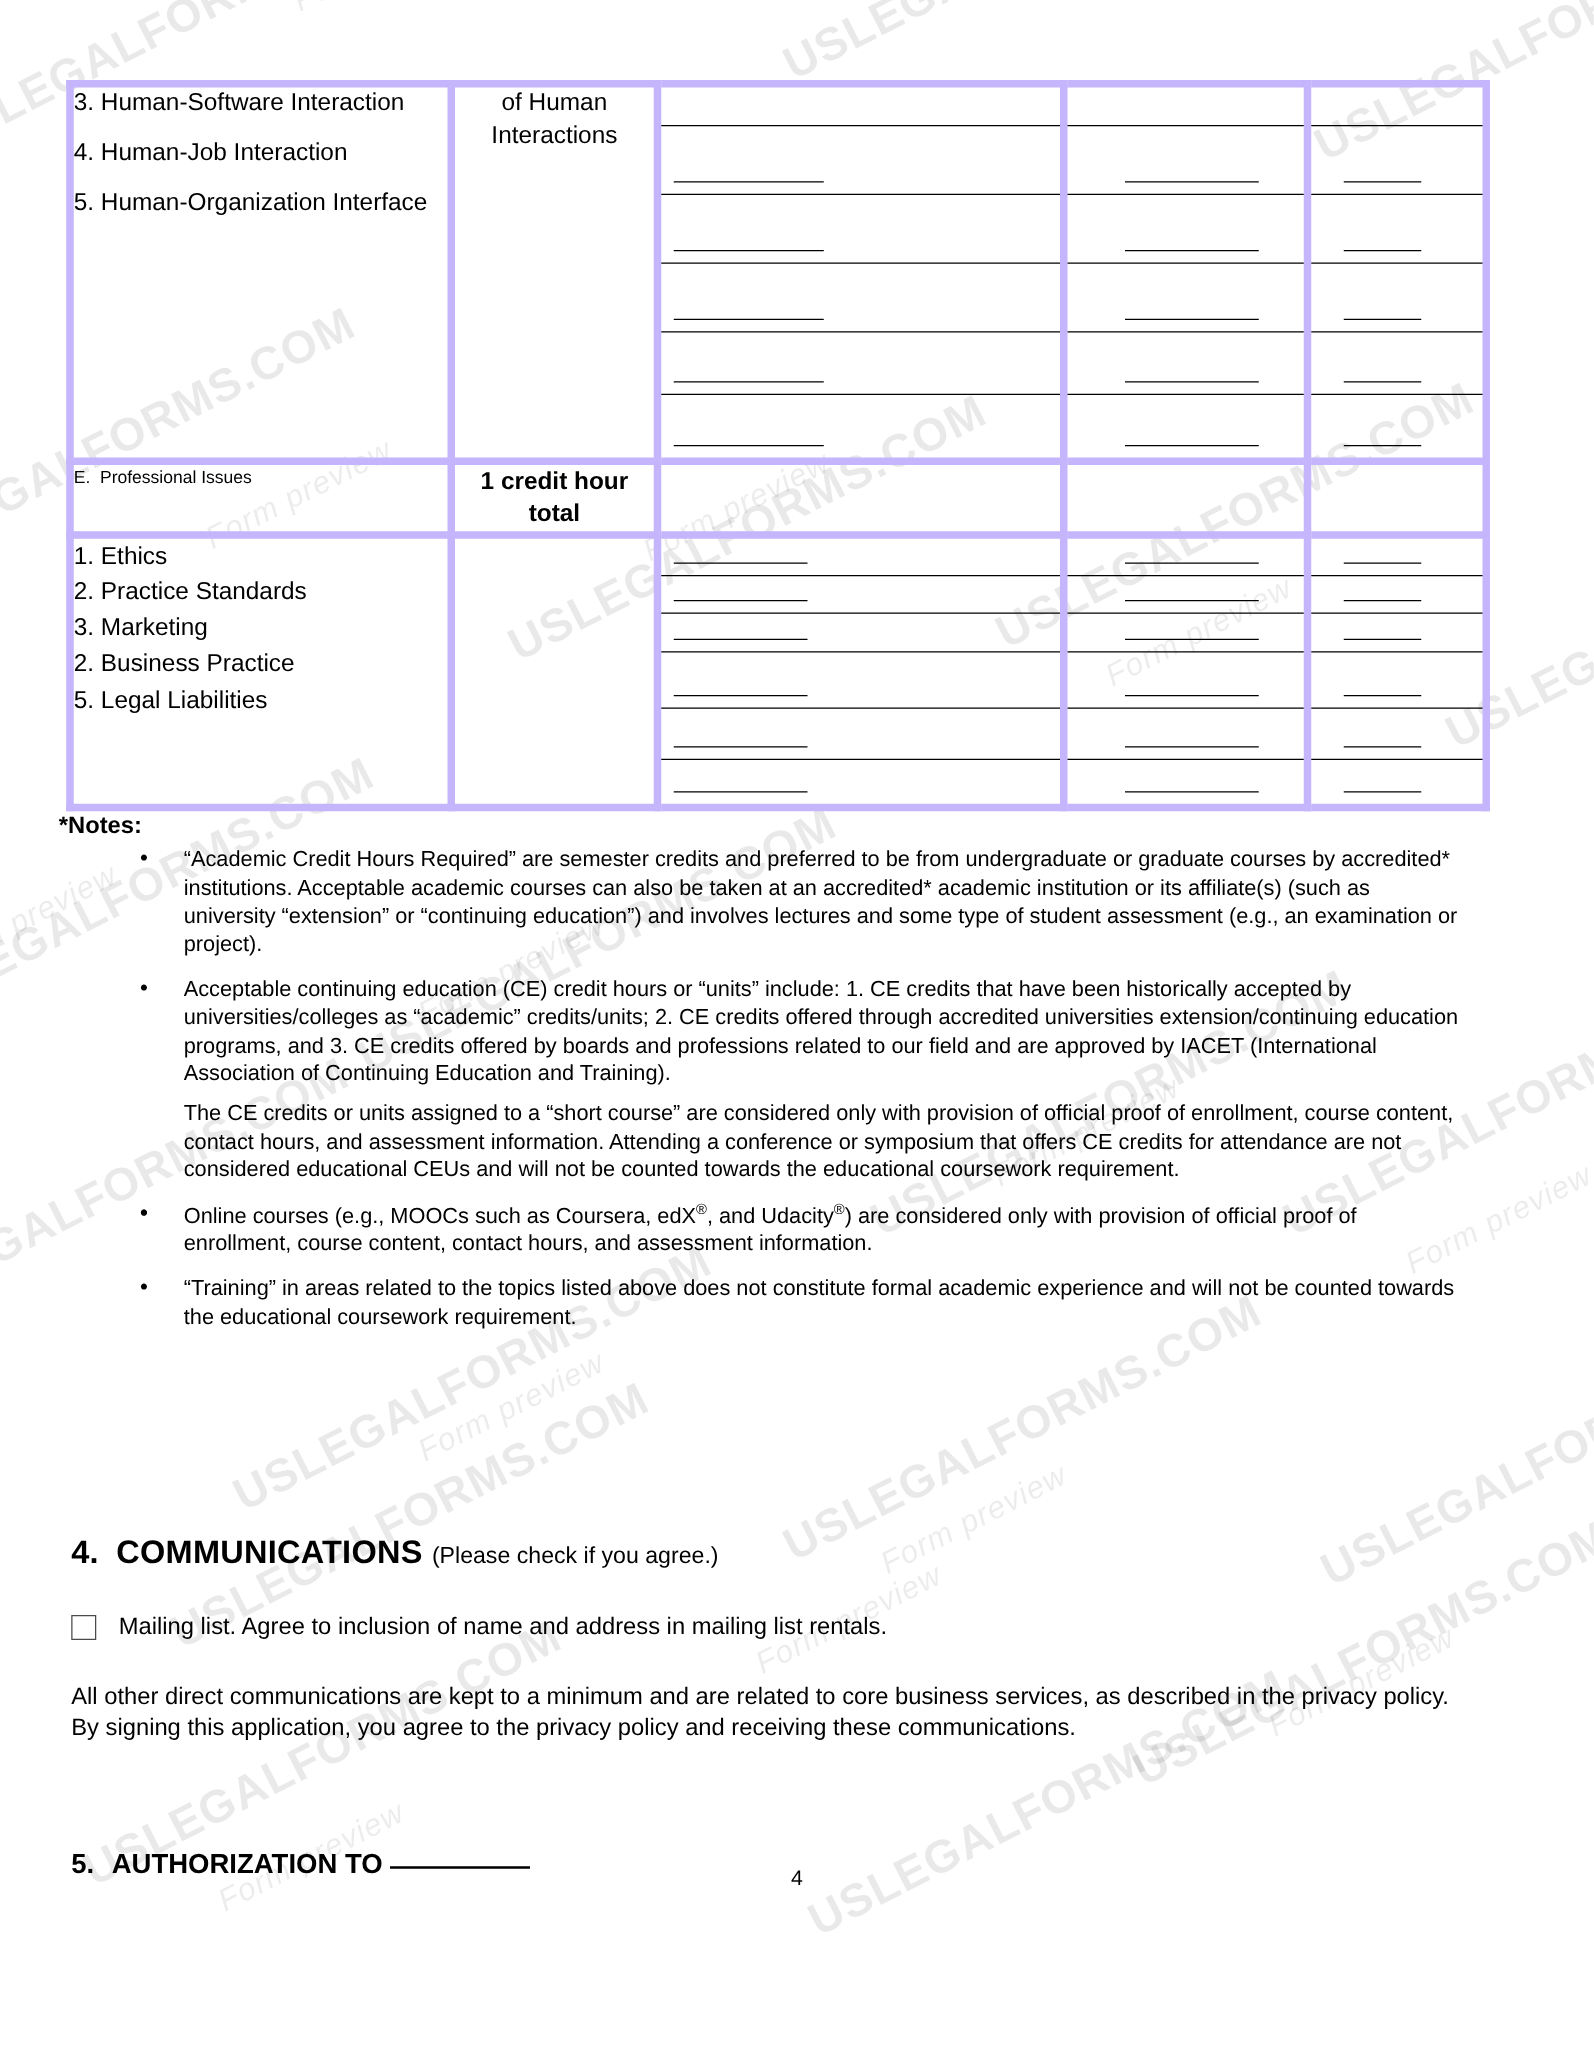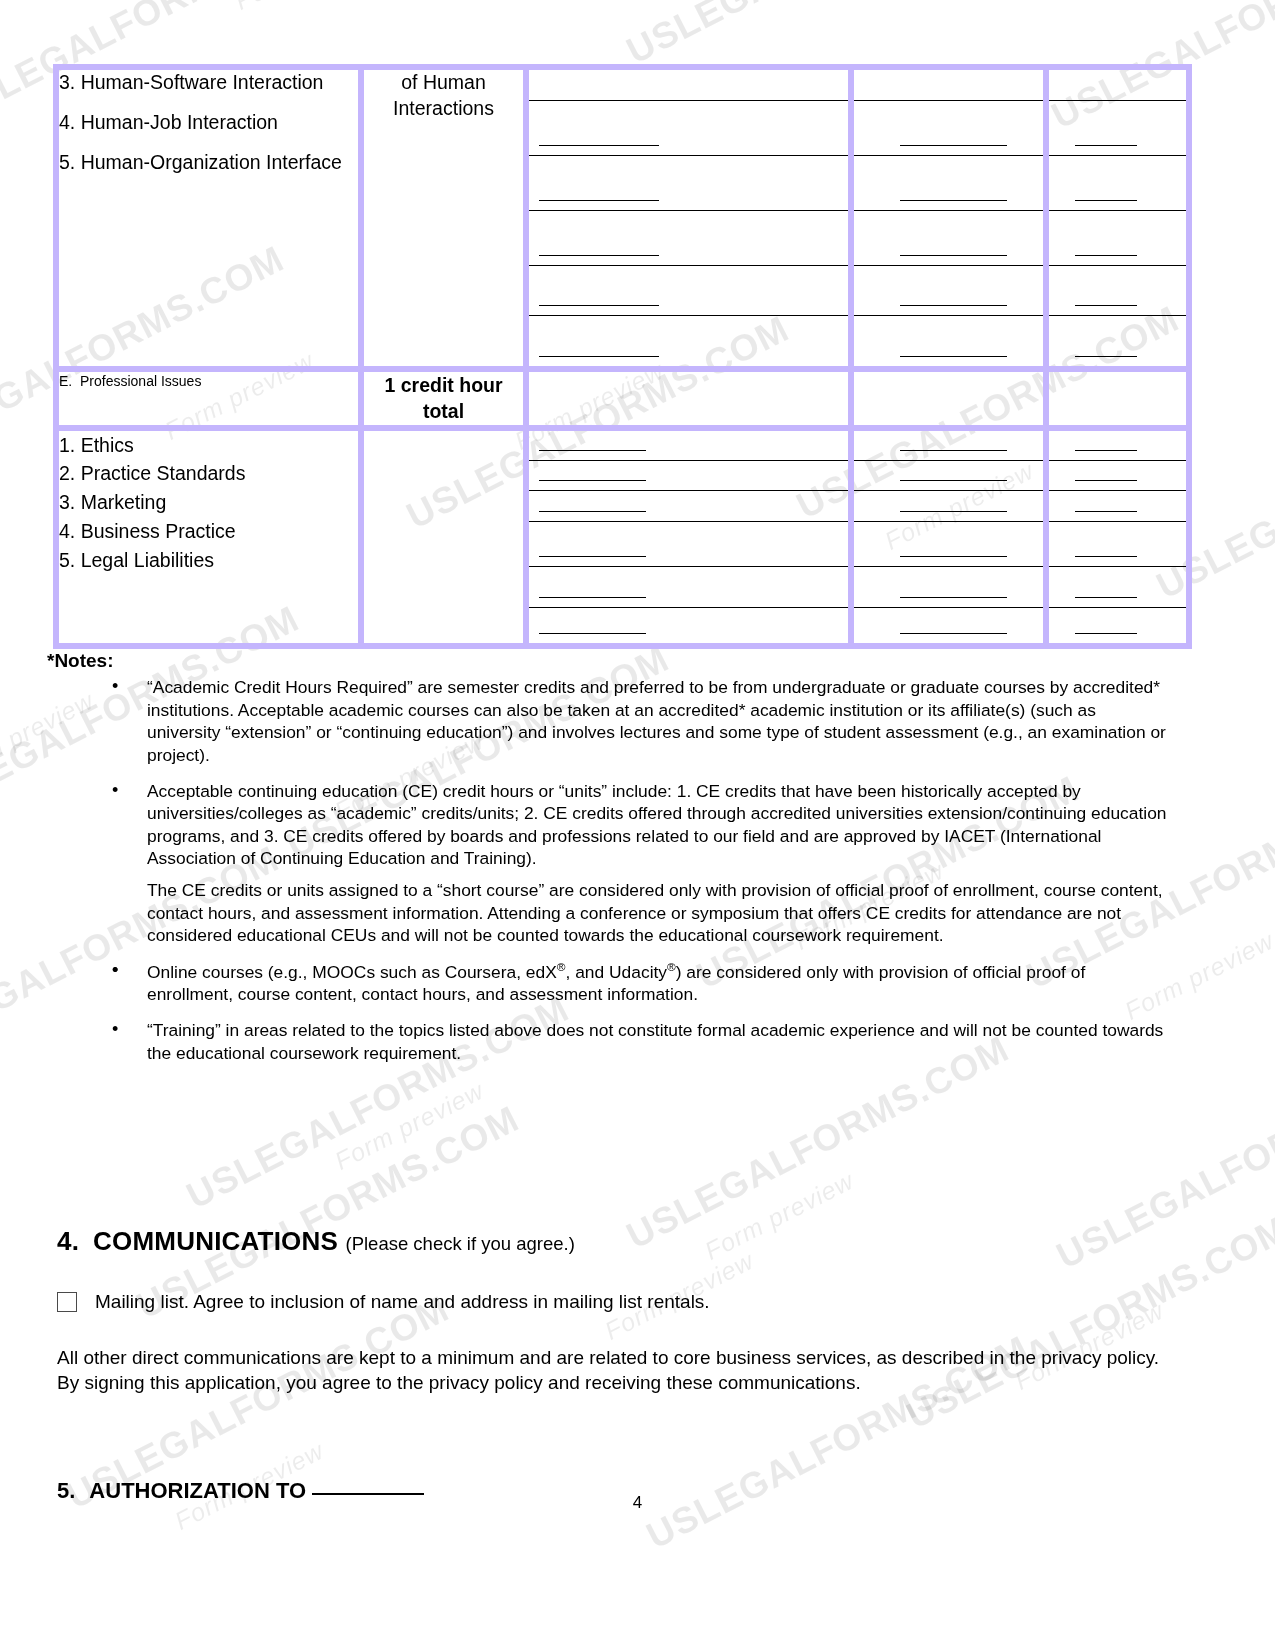--- a/index.html
+++ b/index.html
@@ -366,21 +366,21 @@
         <td></td>
         <td></td>
         <td></td>
       </tr>
 
       <tr>
         <td class="list-cell">
           <div class="li">1. Ethics</div>
           <div class="li">2. Practice Standards</div>
           <div class="li">3. Marketing</div>
-          <div class="li">4. Business Practice</div>
+          <div class="li">2. Business Practice</div>
           <div class="li">5. Legal Liabilities</div>
         </td>
         <td></td>
 
         <td class="blank-stack">
           <div class="blank-row" style="height:30px;">
               <span class="rule rule-course"></span>
             </div>
           <div class="blank-row" style="height:30px;">
               <span class="rule rule-course"></span>

